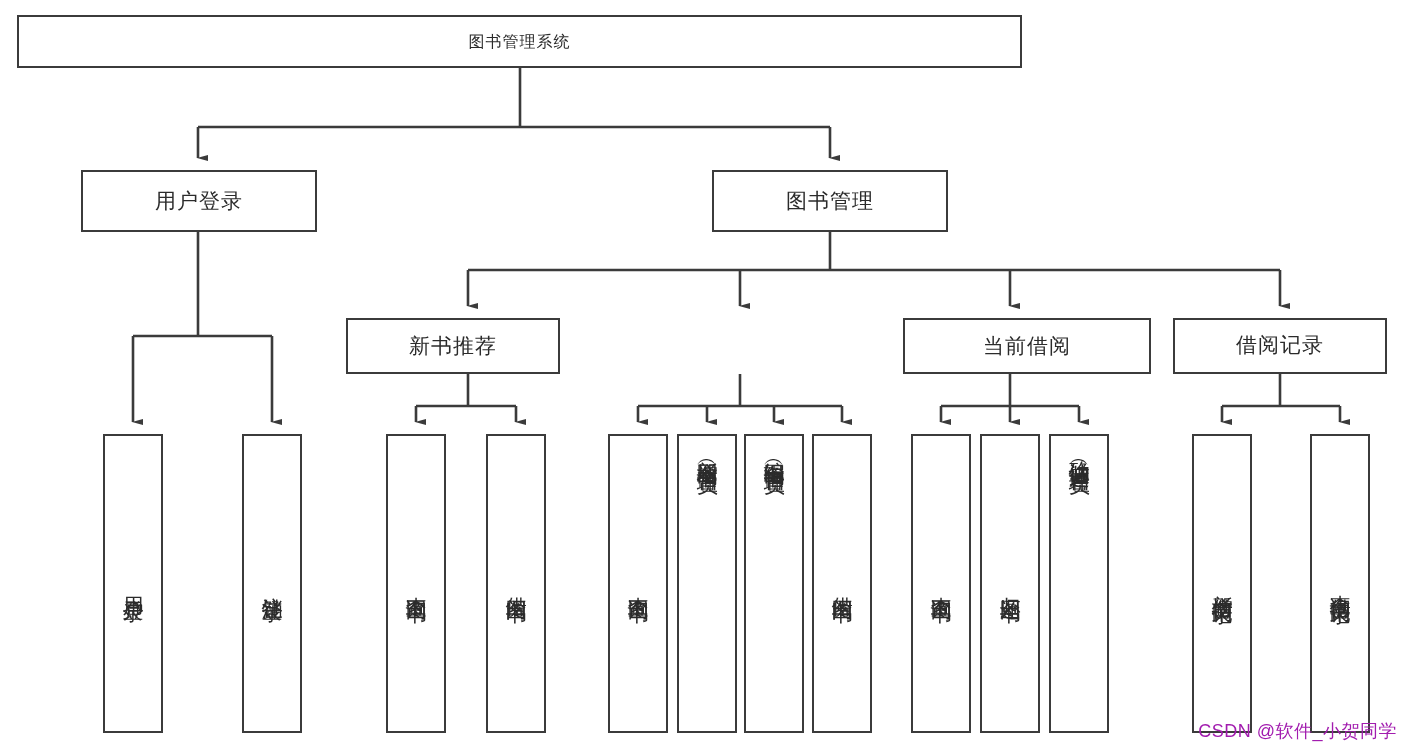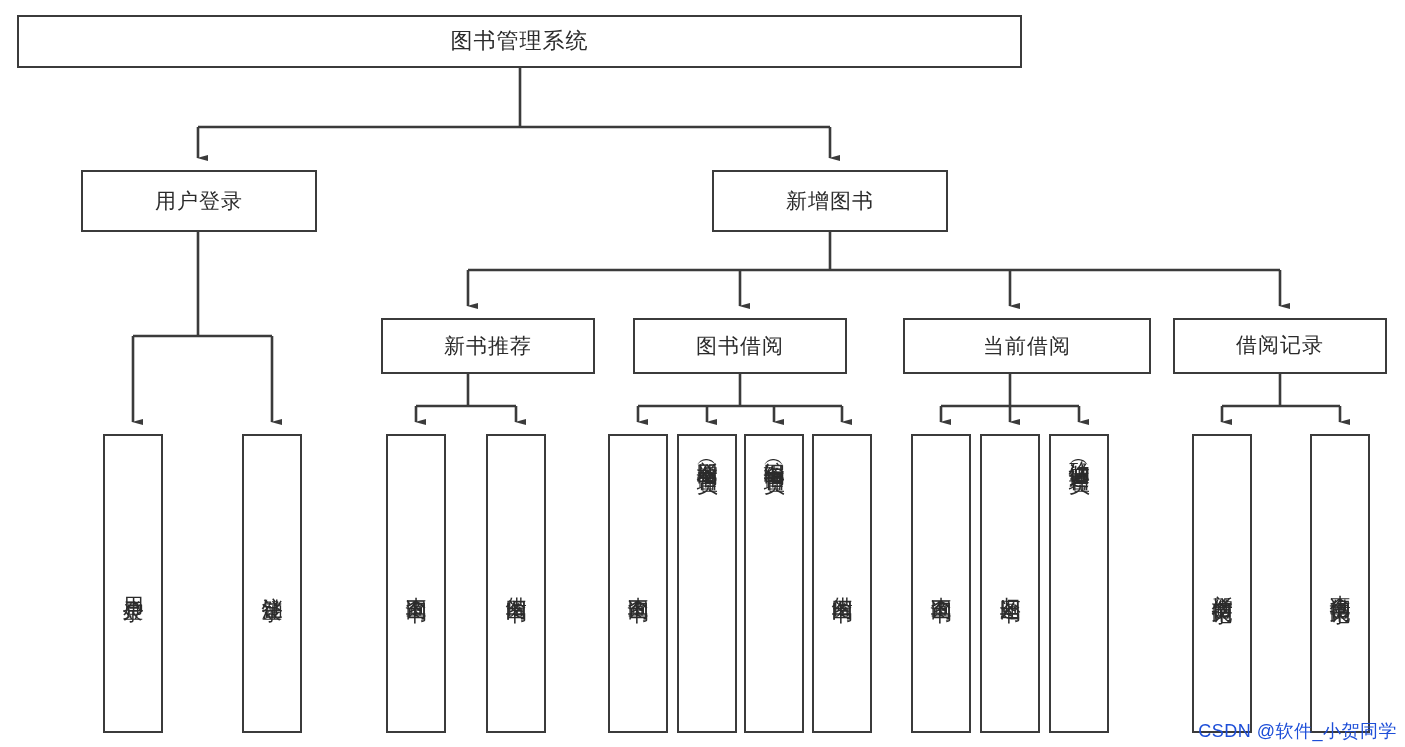--- a/index.html
+++ b/index.html
@@ -33,21 +33,21 @@
     align-items: center;
     justify-content: center;
     color: #2b2b2b;
   }
   .node.horiz {
     font-size: 21px;
     letter-spacing: 1px;
     line-height: 1.2;
   }
   .node.root {
-    font-size: 22px;
+    font-size: 16px;
   }
   .node.vert {
     align-items: flex-start;
     justify-content: center;
     padding-top: 8px;
   }
   .vtext {
     writing-mode: vertical-rl;
     text-orientation: upright;
     font-size: 21px;
@@ -58,21 +58,21 @@
   }
   .vert.centered {
     align-items: center;
     padding-top: 0;
   }
   #watermark {
     position: absolute;
     right: 8px;
     bottom: 4px;
     font-size: 18px;
-    color: #1d4ed8;
+    color: #a21caf;
     letter-spacing: 0.5px;
     white-space: nowrap;
     pointer-events: none;
   }
 </style>
 </head>
 <body>
 
 <div id="canvas">
 
@@ -127,28 +127,25 @@
   </svg>
 
   <div class="node horiz root" style="left:17px; top:15px; width:1005px; height:53px;">
     <span>图书管理系统</span>
   </div>
 
   <div class="node horiz" style="left:81px; top:170px; width:236px; height:62px;">
     <span>用户登录</span>
   </div>
   <div class="node horiz" style="left:712px; top:170px; width:236px; height:62px;">
-    <span>新增图书</span>
+    <span>图书管理</span>
   </div>
 
-  <div class="node horiz" style="left:381px; top:318px; width:214px; height:56px;">
+  <div class="node horiz" style="left:346px; top:318px; width:214px; height:56px;">
     <span>新书推荐</span>
-  </div>
-  <div class="node horiz" style="left:633px; top:318px; width:214px; height:56px;">
-    <span>图书借阅</span>
   </div>
   <div class="node horiz" style="left:903px; top:318px; width:248px; height:56px;">
     <span>当前借阅</span>
   </div>
   <div class="node horiz" style="left:1173px; top:318px; width:214px; height:56px;font-family:Liberation Serif, serif;">
     <span>借阅记录</span>
   </div>
 
   <div class="node vert centered" style="left:103px; top:434px; width:60px; height:299px;">
     <span class="vtext">用户登录</span>

